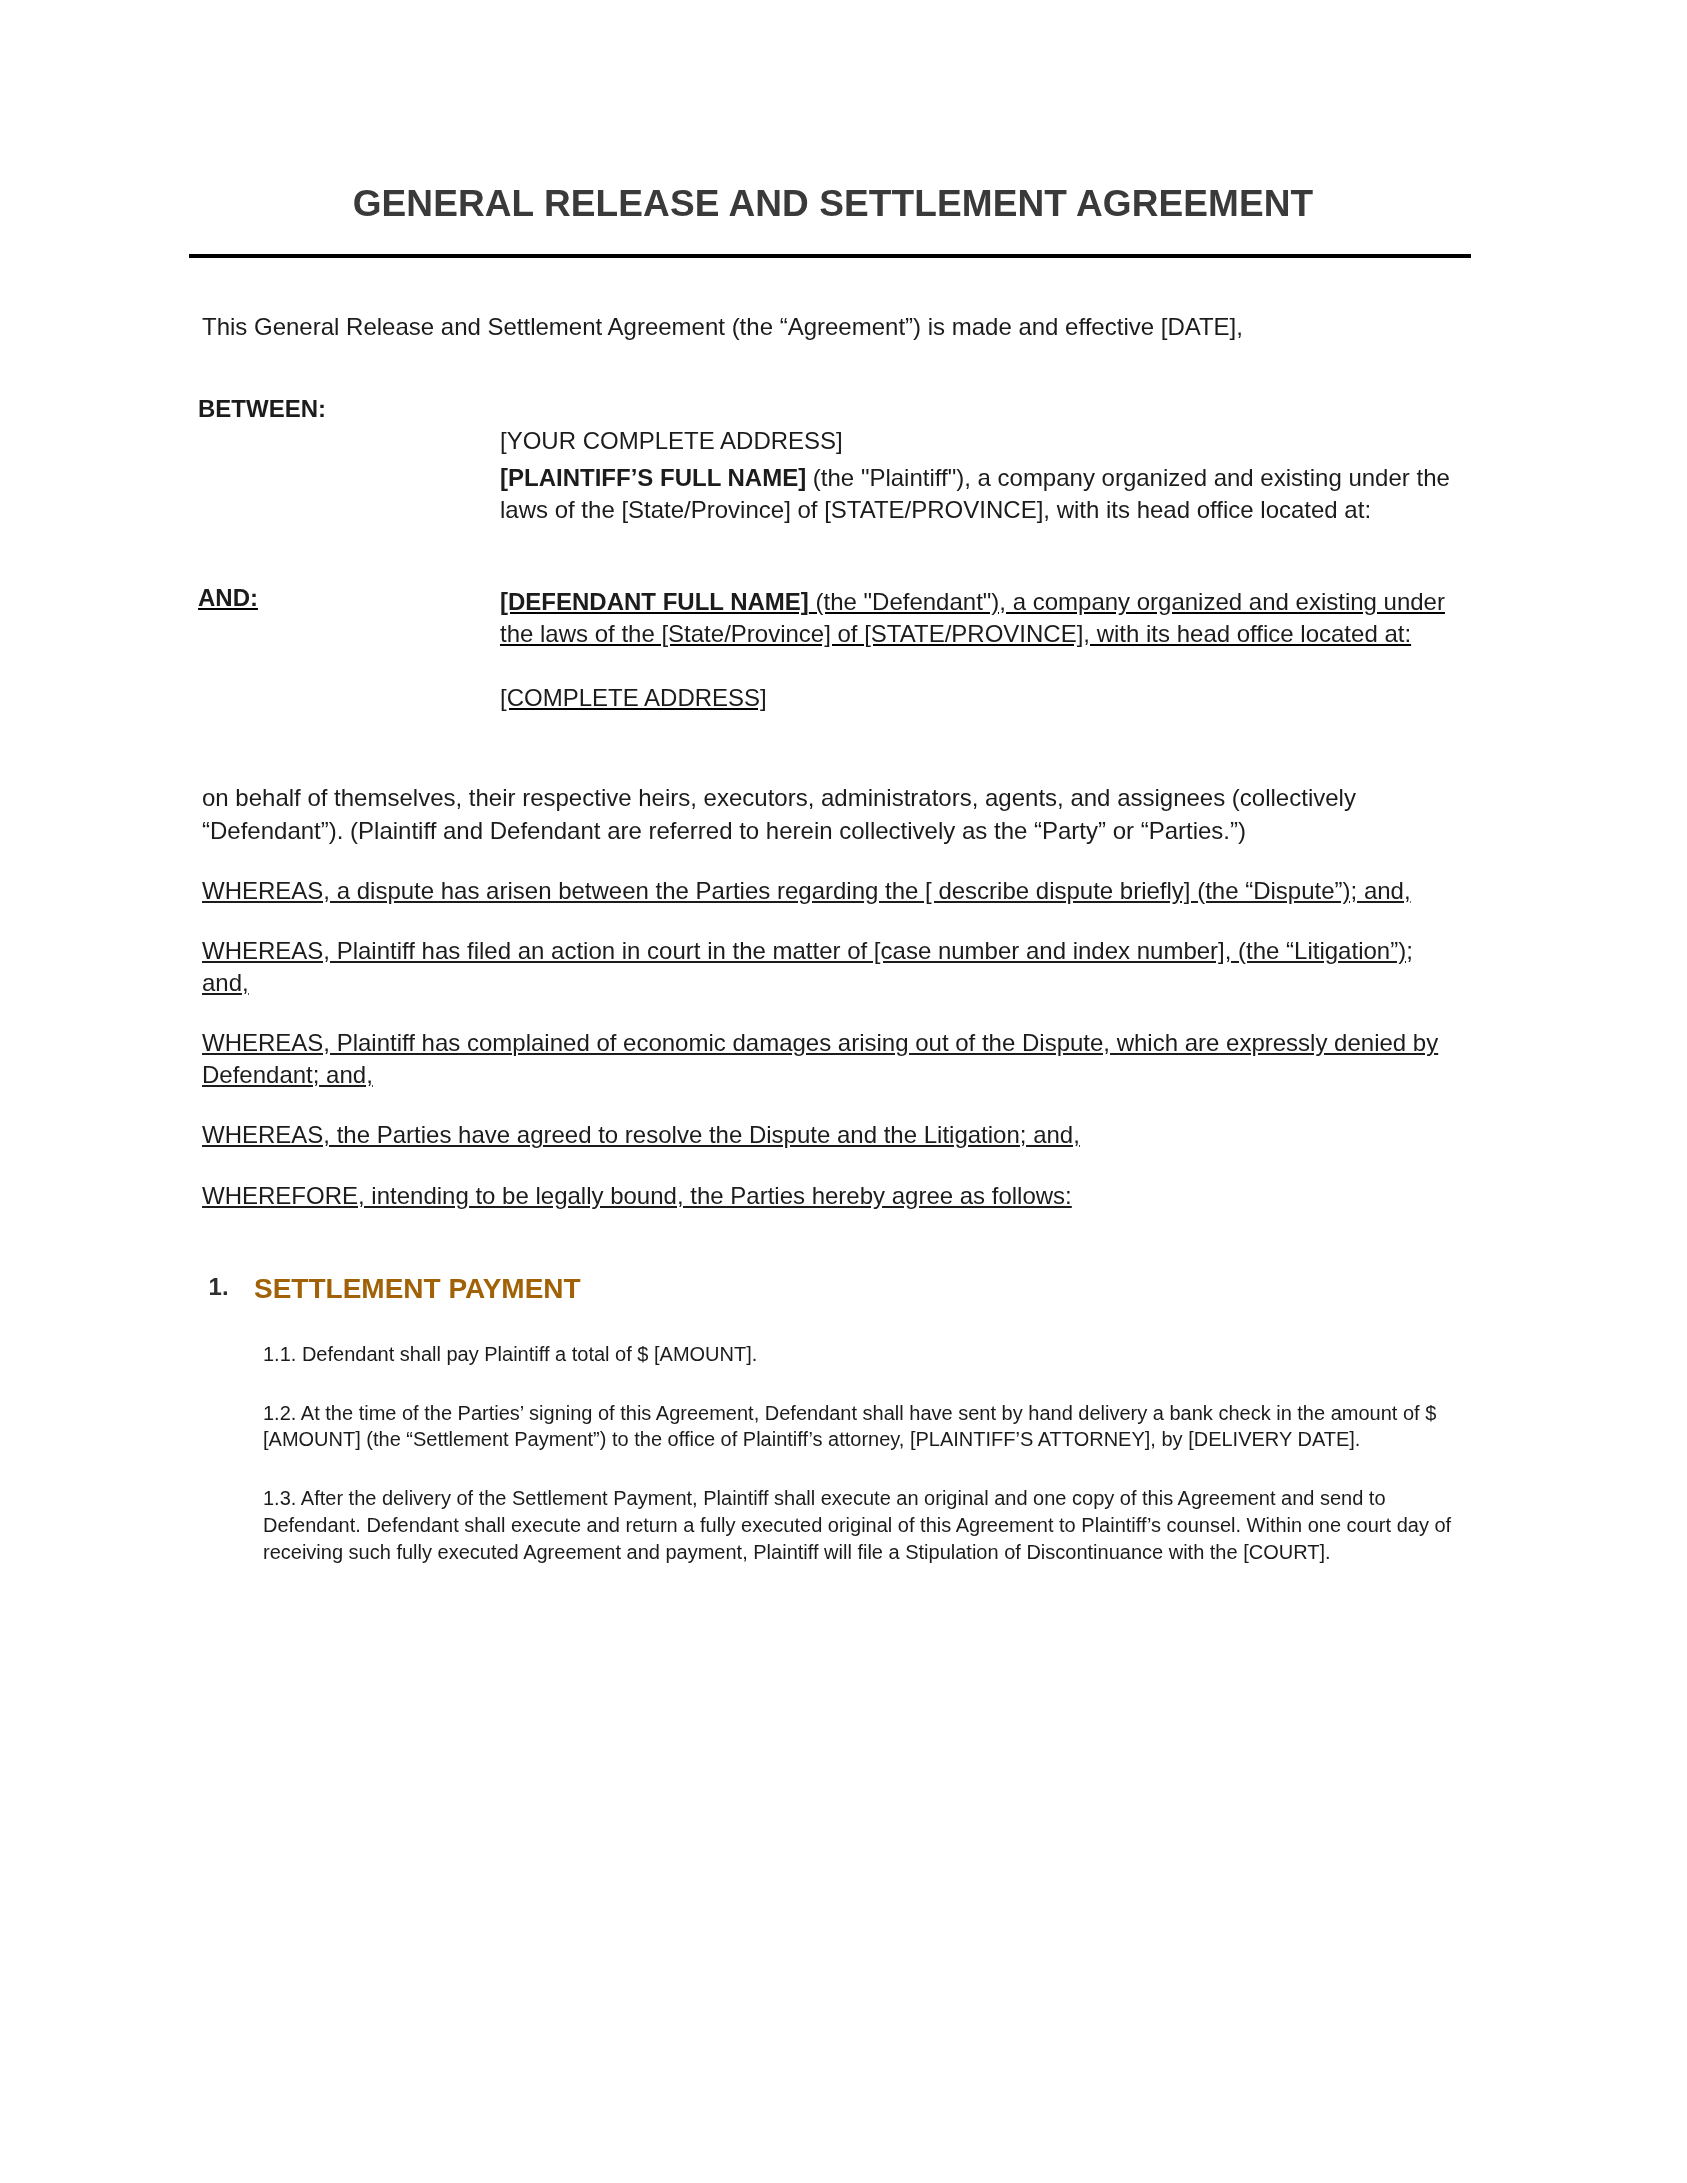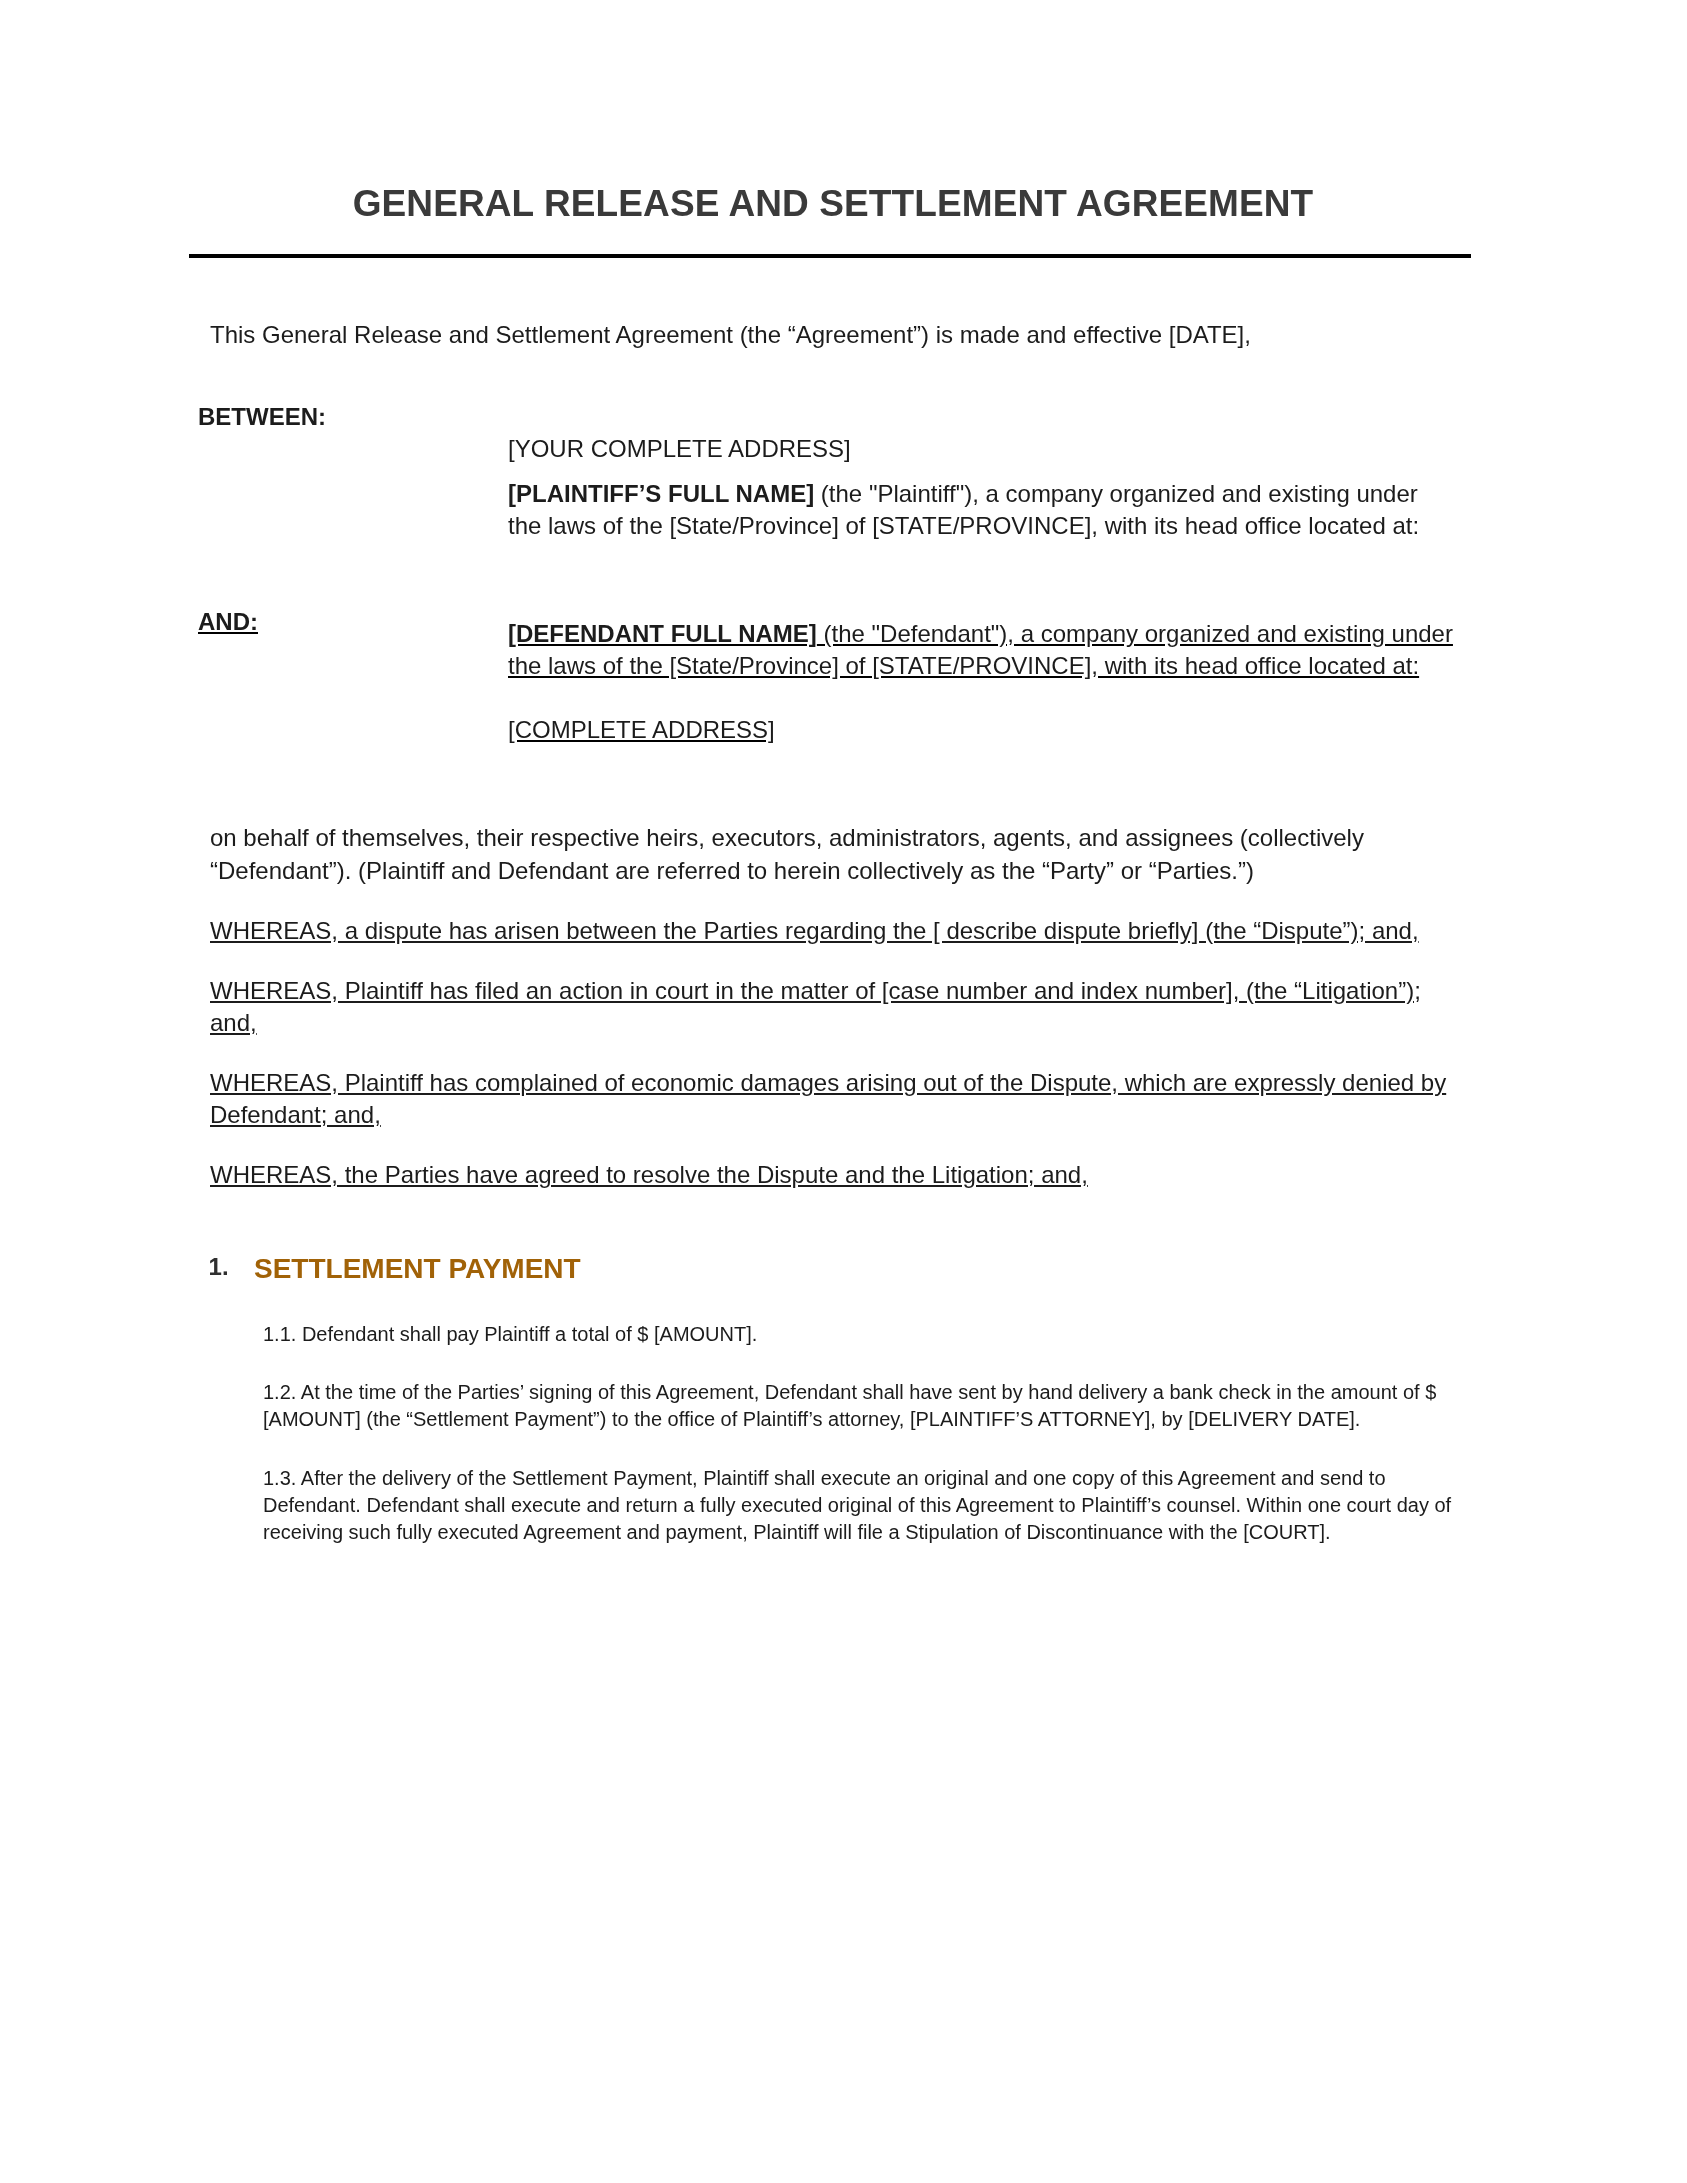--- a/index.html
+++ b/index.html
@@ -45,21 +45,21 @@
     width: 1282px;
     height: 4.6px;
     background: #000000;
   }
 
   
   .para {
     font-size: 24px;
     line-height: 1.34;
     color: #1c1c1c;
-    margin: 12px;
+    margin: 4px;
   }
   .intro {
     padding-top: 49px;
   }
 
   
   .party-block {
     display: flex;
     align-items: flex-start;
     margin-top: 50px;
@@ -172,20 +172,21 @@
         <p class="para party-address">[COMPLETE ADDRESS]</p>
       </div>
     </div>
 
     <div class="recitals">
       <p class="para">on behalf of themselves, their respective heirs, executors, administrators, agents, and assignees (collectively “Defendant”). (Plaintiff and Defendant are referred to herein collectively as the “Party” or “Parties.”)</p>
       <p class="para">WHEREAS, a dispute has arisen between the Parties regarding the [ describe dispute briefly] (the “Dispute”); and,</p>
       <p class="para">WHEREAS, Plaintiff has filed an action in court in the matter of [case number and index number], (the “Litigation”); and,</p>
       <p class="para">WHEREAS, Plaintiff has complained of economic damages arising out of the Dispute, which are expressly denied by Defendant; and,</p>
       <p class="para">WHEREAS, the Parties have agreed to resolve the Dispute and the Litigation; and,</p>
+      <p class="para">WHEREFORE, intending to be legally bound, the Parties hereby agree as follows:</p>
     </div>
 
     <div class="section">
       <div class="section-num">1.</div>
       <div class="section-title">SETTLEMENT PAYMENT</div>
     </div>
 
     <div class="clauses">
       <p class="clause">1.1. Defendant shall pay Plaintiff a total of $ [AMOUNT].</p>
       <p class="clause">1.2. At the time of the Parties’ signing of this Agreement, Defendant shall have sent by hand delivery a bank check in the amount of $ [AMOUNT] (the “Settlement Payment”) to the office of Plaintiff’s attorney, [PLAINTIFF’S ATTORNEY], by [DELIVERY DATE].</p>

